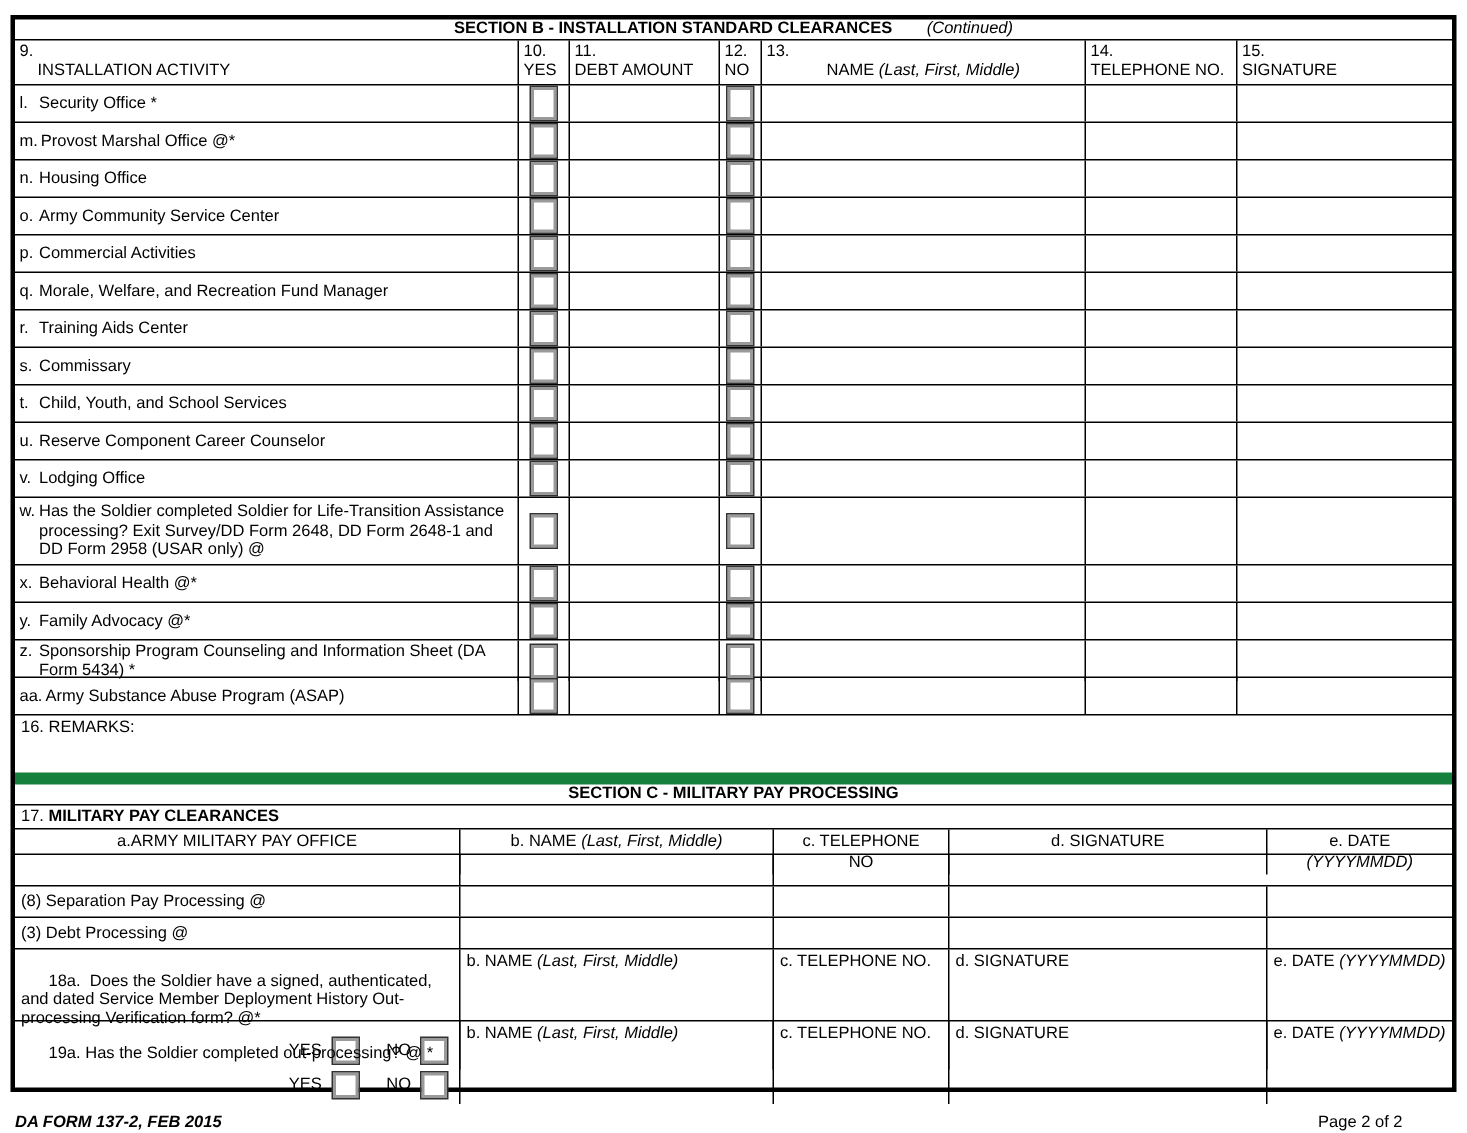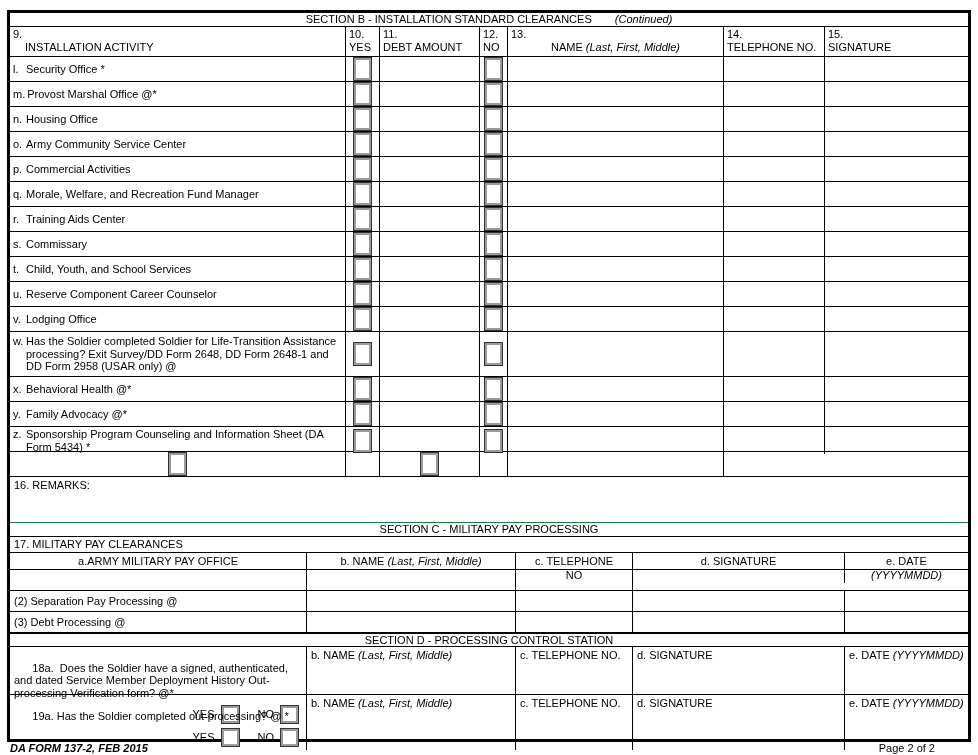--- a/index.html
+++ b/index.html
@@ -7,21 +7,21 @@
   body {
     width: 978px; height: 755px;
     font-family: "Liberation Sans", "DejaVu Sans", sans-serif;
     font-size: 11px; color: #000; line-height: 1.15;
     position: relative; overflow: hidden;
   }
   .form {
     position: absolute; left: 7px; top: 10px; width: 964px;
     border: 3px solid #000; background: #fff;
   }
-  .bold { font-weight: normal; }
+  .bold { font-weight: bold; }
   .it { font-style: italic; }
 
   
   .band {
     height: 14px; border-bottom: 1px solid #000;
     text-align: center; font-weight: bold; font-size: 11px;
     line-height: 13px; overflow: hidden;
   }
   .band .it { font-weight: normal; margin-left: 20px; }
 
@@ -44,21 +44,21 @@
   .actwrap { display: flex; width: 100%; }
   .rkey { flex: 0 0 auto; min-width: 13px; padding-right: 2px; }
   .rlabel { flex: 1 1 auto; }
   .cbcell { display: flex; align-items: center; justify-content: center; }
   .cb {
     width: 17px; height: 22px; background: #fff;
     border: 2px solid #9a9a9a; outline: 1px solid #333;
   }
   .cb.small { height: 17px; }
 
-  .remarks { height: 46px; border-bottom: 1px solid #15803d; padding: 2px 4px; }
+  .remarks { height: 46px; border-bottom: 8px solid #15803d; padding: 2px 4px; }
 
   
   .c17row { height: 16px; border-bottom: 1px solid #000; padding: 1px 4px; line-height: 13px; }
   .cheader { height: 17px; border-bottom: 1px solid #000; }
   .cheader > div { text-align: center; padding: 1px 12px; line-height: 14px; }
   .crow { height: 21px; border-bottom: 1px solid #000; }
   .crow .lbl { display: flex; align-items: center; padding: 1px 4px; }
 
   
   .dband { border-top: 1px solid #000; }
@@ -385,20 +385,26 @@
       </div>
     <div></div>
     <div class="cbcell">
         <div class="cb"></div>
       </div>
     <div></div>
     <div></div>
     <div></div>
   </div>
   <div class="grid-b brow">
+    <div class="actcell">
+        <div class="actwrap">
+          <span class="rkey">aa.</span>
+          <span class="rlabel">Army Substance Abuse Program (ASAP)</span>
+        </div>
+      </div>
     <div class="cbcell">
         <div class="cb"></div>
       </div>
     <div></div>
     <div class="cbcell">
         <div class="cb"></div>
       </div>
     <div></div>
     <div></div>
     <div></div>
@@ -422,37 +428,34 @@
     <div>d. SIGNATURE</div>
     <div><span>e. DATE </span><span class="it">(YYYYMMDD)</span></div>
   </div>
   <div class="grid-cd crow">
     <div></div>
     <div></div>
     <div></div>
     <div></div>
   </div>
   <div class="grid-cd crow">
-    <div class="lbl">(2) Separation Pay Processing @</div>
+    <div class="lbl">(8) Separation Pay Processing @</div>
     <div></div>
     <div></div>
     <div></div>
     <div></div>
   </div>
   <div class="grid-cd crow">
     <div class="lbl">(3) Debt Processing @</div>
     <div></div>
     <div></div>
     <div></div>
     <div></div>
   </div>
 
-  <div class="band dband">
-    <span class="bold">SECTION D - PROCESSING CONTROL STATION</span>
-  </div>
   <div class="grid-cd drow r18">
     <div class="qcell">
       <span>18a.  Does the Soldier have a signed, authenticated, and dated Service Member Deployment History Out- processing Verification form? @*</span>
       <div class="yn">
         <span>YES</span>
         <div class="cb small"></div>
         <span class="no-label">NO</span>
         <div class="cb small"></div>
       </div>
     </div>

